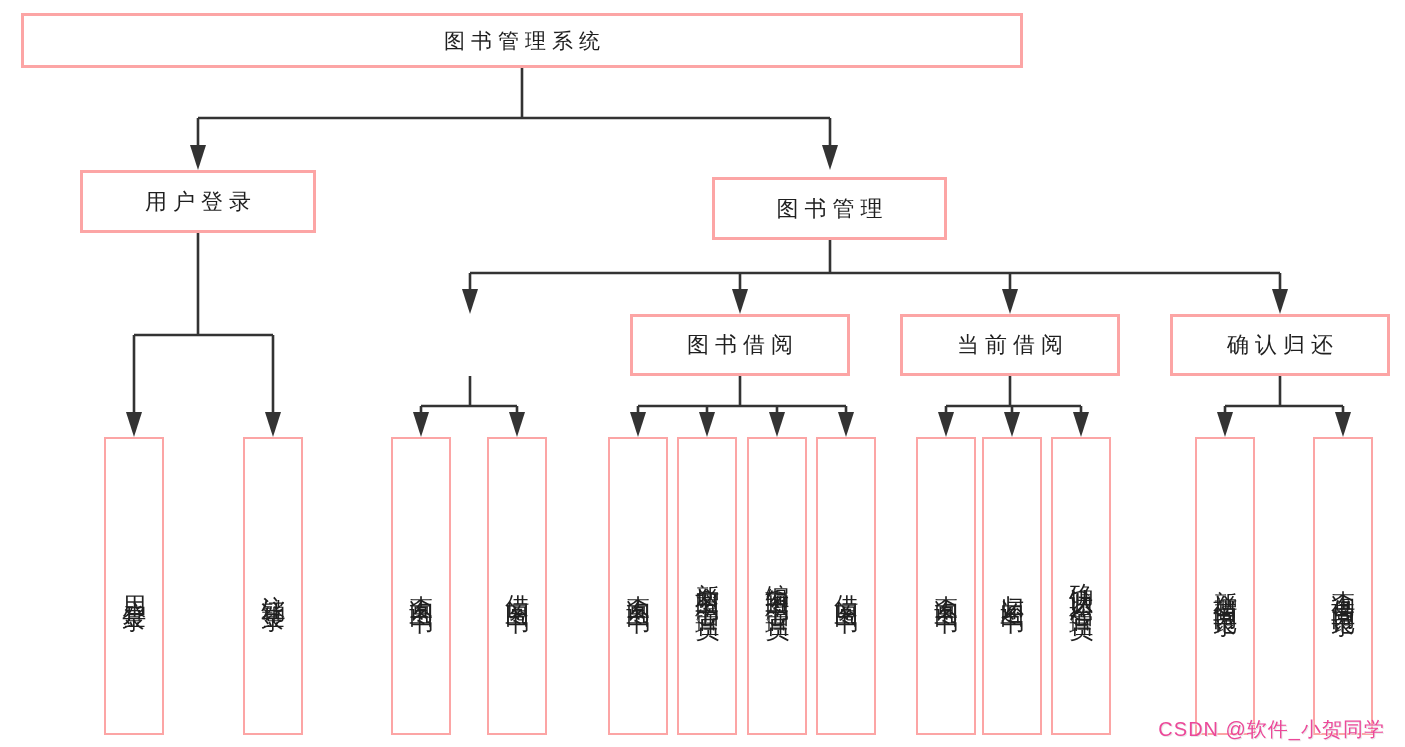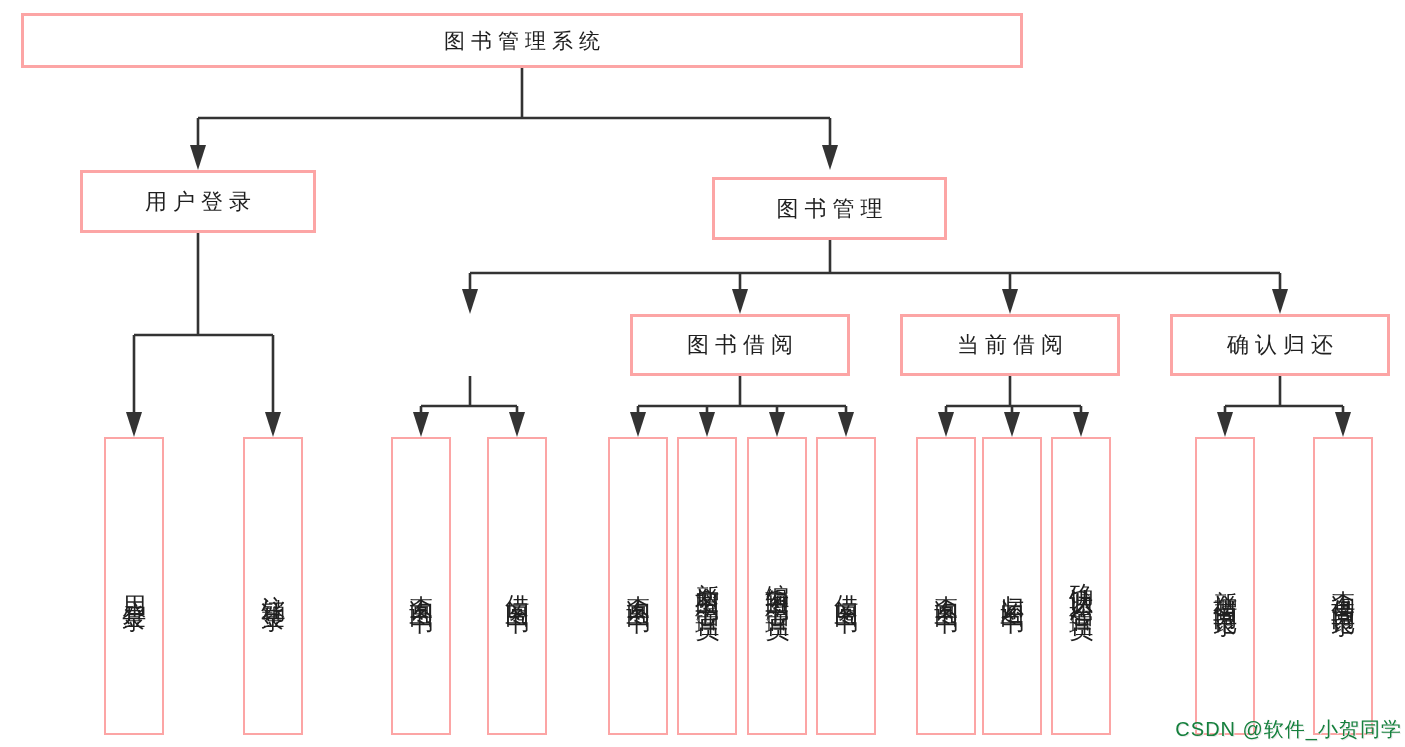--- a/index.html
+++ b/index.html
@@ -28,23 +28,23 @@
     writing-mode:vertical-rl;
     text-orientation:mixed;
     font-size:24px;
     letter-spacing:5px;
     line-height:1.1;
     white-space:nowrap;
   }
   .title-node{font-size:21px;}
   .watermark{
     position:absolute;
-    right:3px;bottom:4px;
+    right:20px;bottom:4px;
     font-size:20px;
-    color:#15803d;
+    color:#ec4899;
     letter-spacing:1px;
     white-space:nowrap;
     text-shadow:1px 1px 0 #e9e9e9;
   }
 </style>
 </head>
 <body>
 
 <div class="canvas">
 

